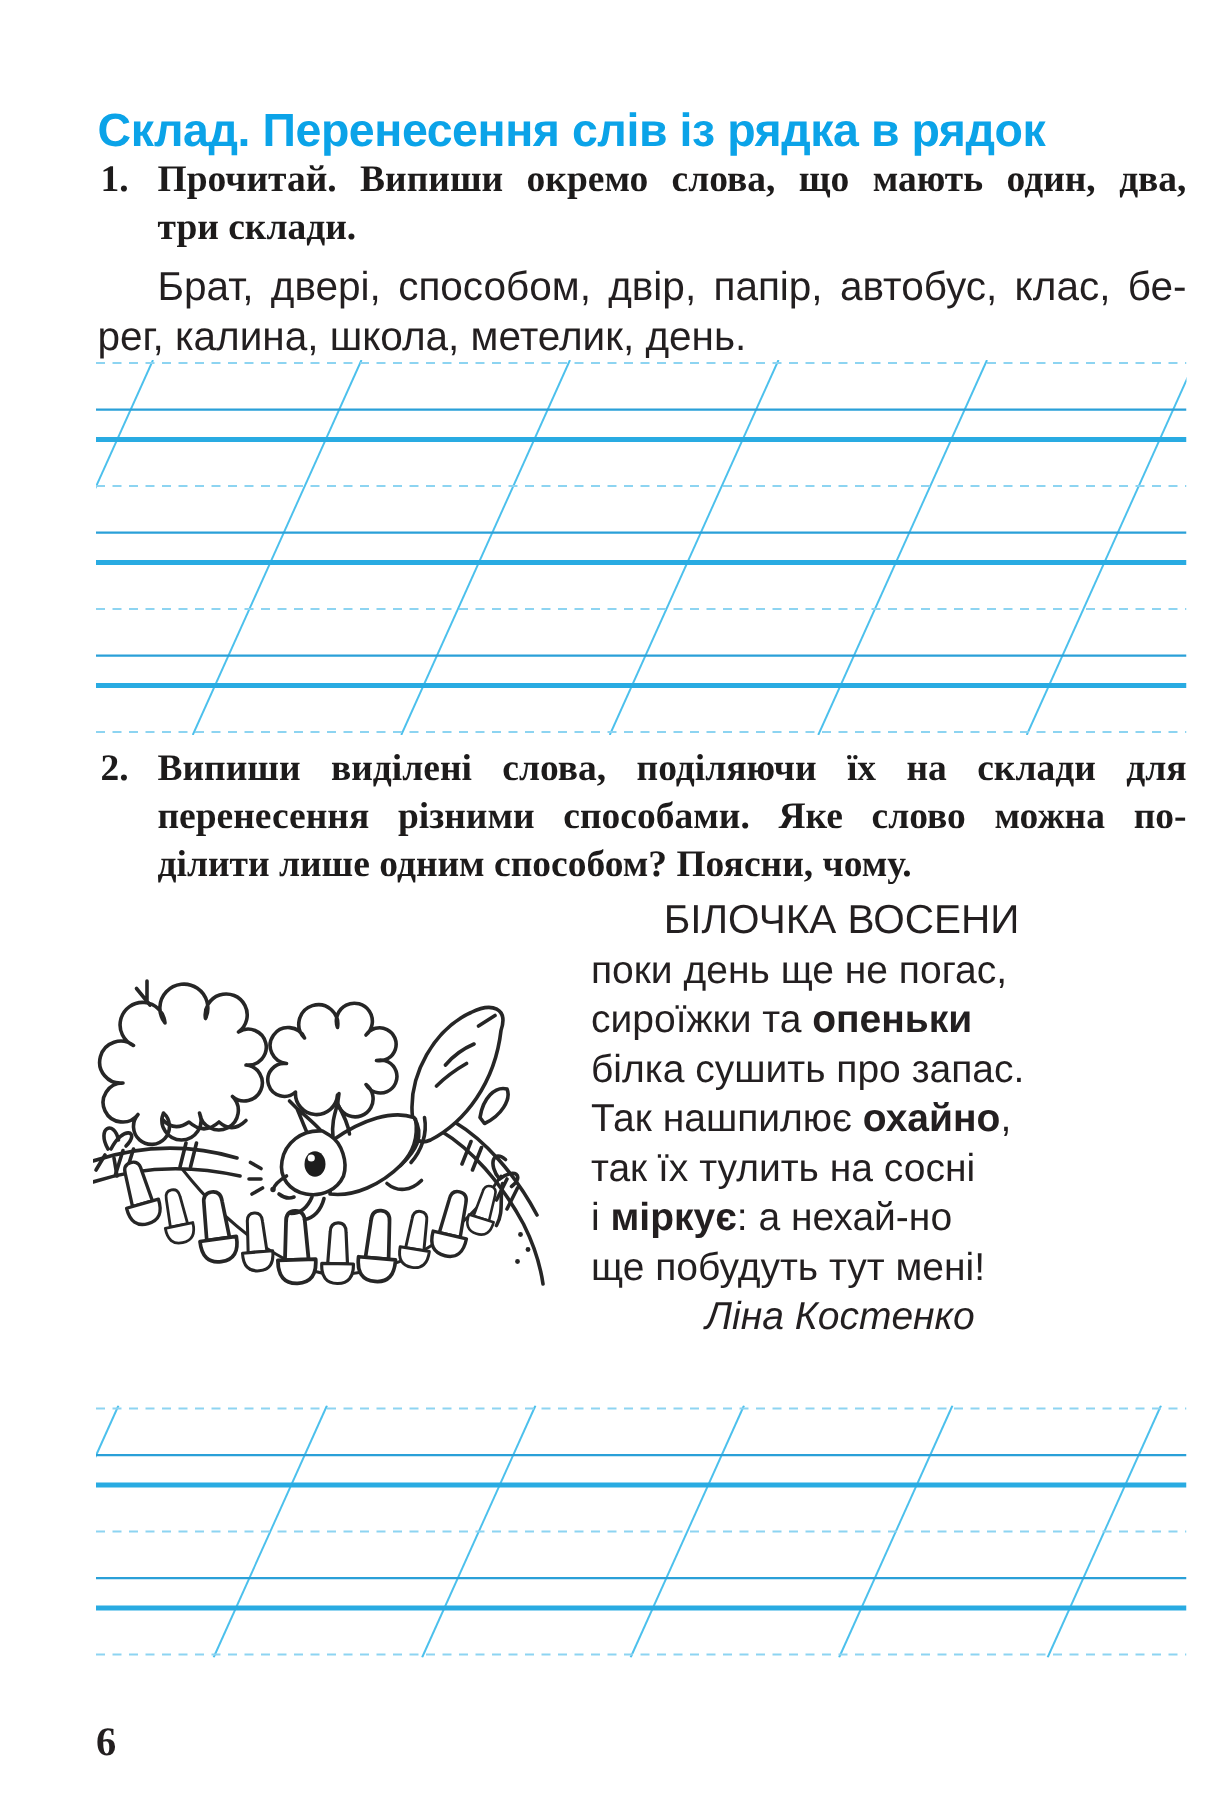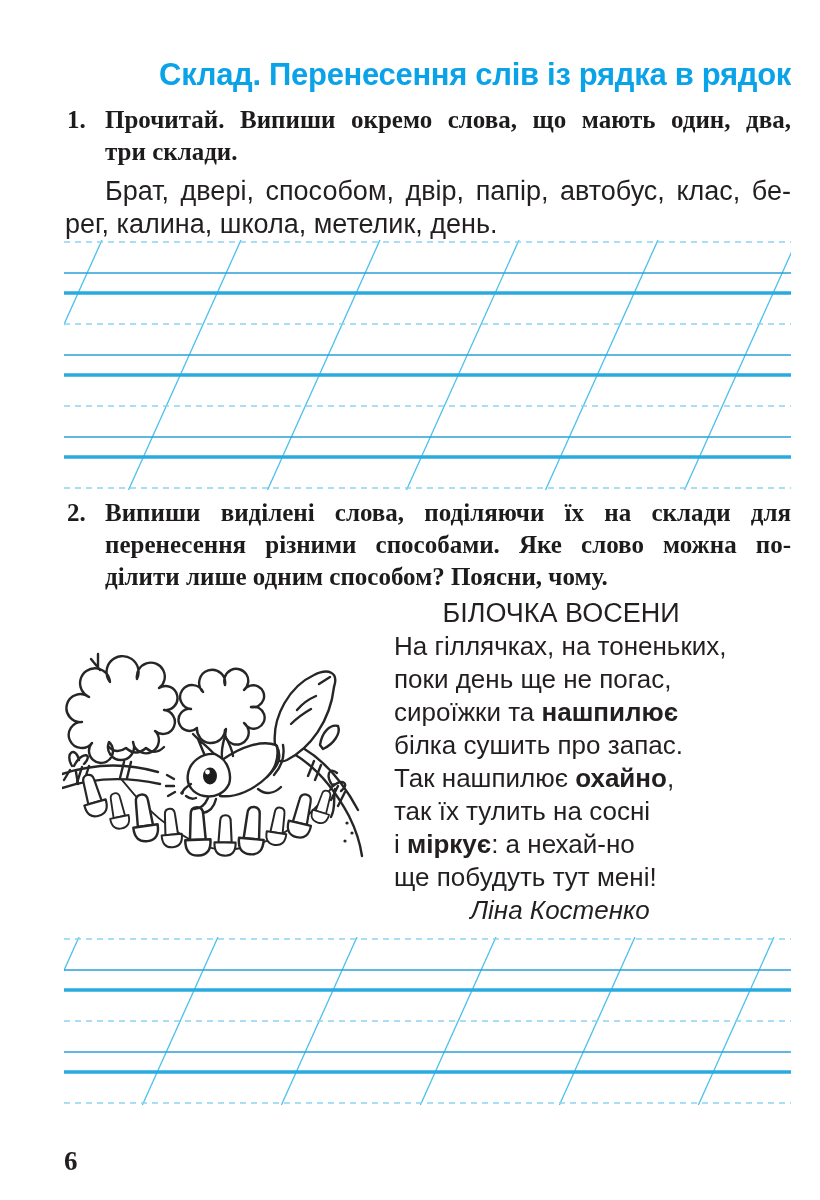--- a/index.html
+++ b/index.html
@@ -1,21 +1,21 @@
 <!DOCTYPE html>
 <html lang="uk"><head>
 <meta charset="utf-8">
 <style>
   html,body{margin:0;padding:0;background:#ffffff;}
   .page{
     position:relative;width:820px;height:1200px;background:#fff;
     font-family:"Liberation Sans",sans-serif;color:#231f20;overflow:hidden;
   }
   .page-title{
-    position:absolute;top:36px;left:65px;width:726px;text-align:right;
+    position:absolute;top:48px;left:65px;width:726px;text-align:left;
     font:700 31px/36px "Liberation Sans",sans-serif;letter-spacing:-0.3px;
     color:var(--accent,#0ba3e8);
   }
   .ex{
     position:absolute;left:65px;width:726px;
     font:700 25px/32px "Liberation Serif",serif;color:#1d1b1b;
   }
   .ex1{top:104px}
   .ex2{top:497px}
   .ex-num{position:absolute;left:2px;top:0;}
@@ -84,23 +84,22 @@
     <div class="ex-body">
       <div class="tline j">Випиши виділені слова, поділяючи їх на склади для</div>
       <div class="tline j">перенесення різними способами. Яке слово можна по-</div>
       <div class="tline">ділити лише одним способом? Поясни, чому.</div>
     </div>
   </div>
 
   <div class="poem">
     <div class="poem-title">БІЛОЧКА ВОСЕНИ</div>
     <div id="poem-lines">
-        <div class="poem-line"><span>На гіллячках, на тоненьких,</span></div>
         <div class="poem-line"><span>поки день ще не погас,</span></div>
-        <div class="poem-line"><span>сироїжки та </span><span class="b">нашпилює</span></div>
+        <div class="poem-line"><span>сироїжки та </span><span class="b">опеньки</span></div>
         <div class="poem-line"><span>білка сушить про запас.</span></div>
         <div class="poem-line"><span>Так нашпилює </span><span class="b">охайно</span><span>,</span></div>
         <div class="poem-line"><span>так їх тулить на сосні</span></div>
         <div class="poem-line"><span>і </span><span class="b">міркує</span><span>: а нехай-но</span></div>
         <div class="poem-line"><span>ще побудуть тут мені!</span></div>
       </div>
     <div class="poem-author">Ліна Костенко</div>
   </div>
 
   <svg class="illus" width="310" height="235" viewBox="0 0 310 235" aria-hidden="true">

